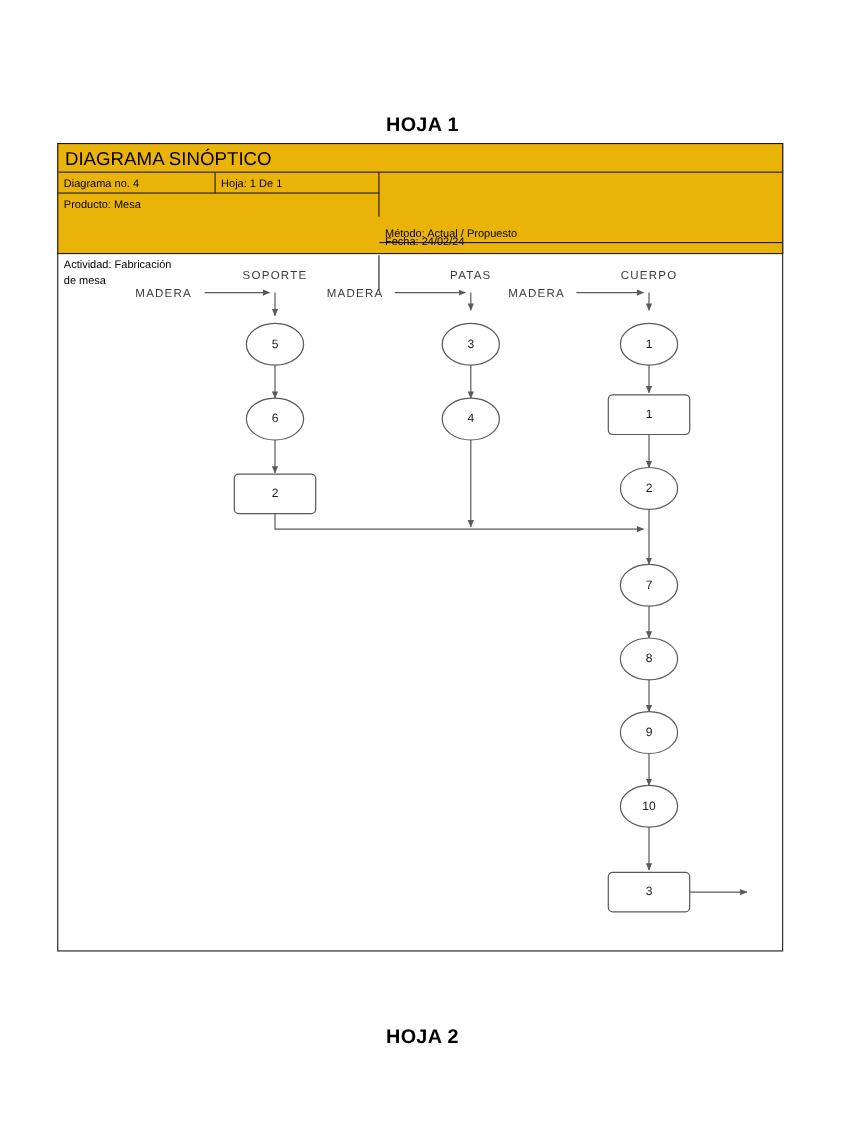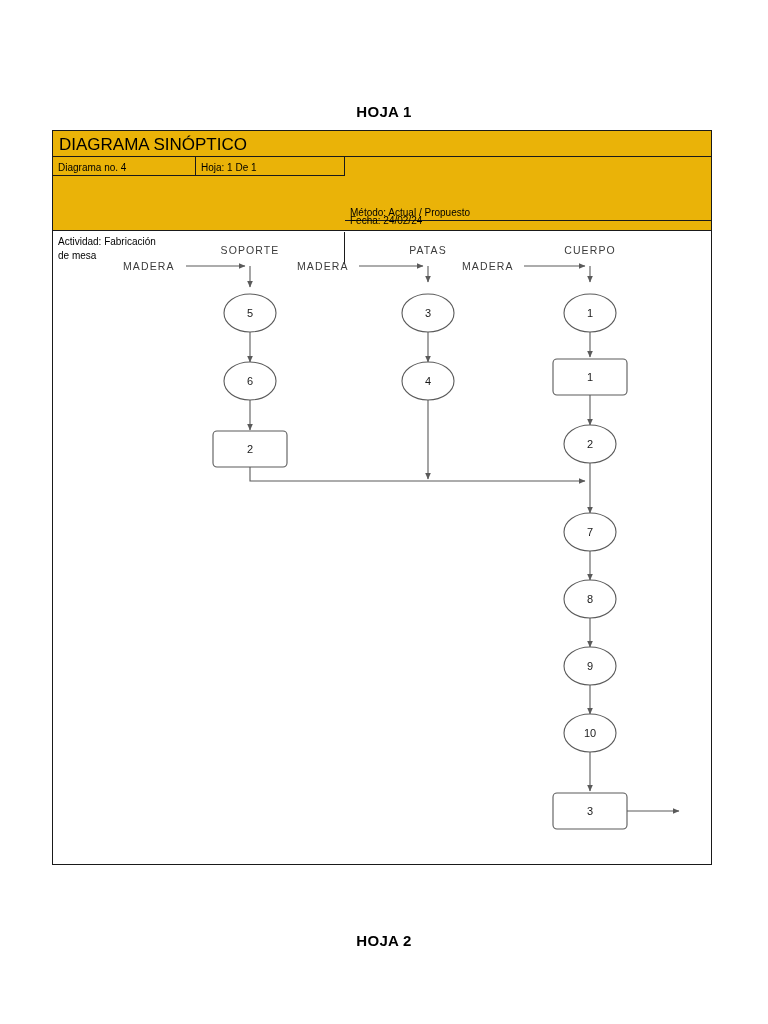--- a/index.html
+++ b/index.html
@@ -16,21 +16,21 @@
     overflow: hidden;
   }
 
   
   .sheet-heading {
     position: absolute;
     left: 0;
     width: 768px;
     text-align: center;
     font-weight: bold;
-    font-size: 15px;
+    font-size: 18px;
     letter-spacing: 0.3px;
   }
   #heading-top  { top: 103px; }
   #heading-bottom { top: 932px; }
 
   
   .outer-frame {
     position: absolute;
     left: 52px;
     top: 130px;
@@ -155,20 +155,21 @@
 
 <div class="sheet-heading" id="heading-top">HOJA 1</div>
 
 <div class="outer-frame"></div>
 
 <div class="info-table">
   <div class="cell cell-title">DIAGRAMA SINÓPTICO</div>
   <div class="cell cell-diagrama">Diagrama no. 4</div>
   <div class="cell cell-hoja">Hoja: 1   De  1</div>
   <div class="cell cell-metodo">Método: Actual / Propuesto</div>
+  <div class="cell cell-producto">Producto: Mesa</div>
   <div class="cell cell-actividad">Actividad: Fabricación
 de mesa</div>
   <div class="cell cell-fecha">Fecha: 24/02/24</div>
 </div>
 
 <div class="diagram-canvas">
 <svg width="660" height="634" viewBox="0 0 660 634" xmlns="http://www.w3.org/2000/svg">
   <defs>
     <marker id="arrowhead" markerWidth="7" markerHeight="7" refX="5.6" refY="3" orient="auto" markerUnits="strokeWidth">
       <path d="M0,0.4 L6,3 L0,5.6 z" fill="#5a5a5a"></path>

